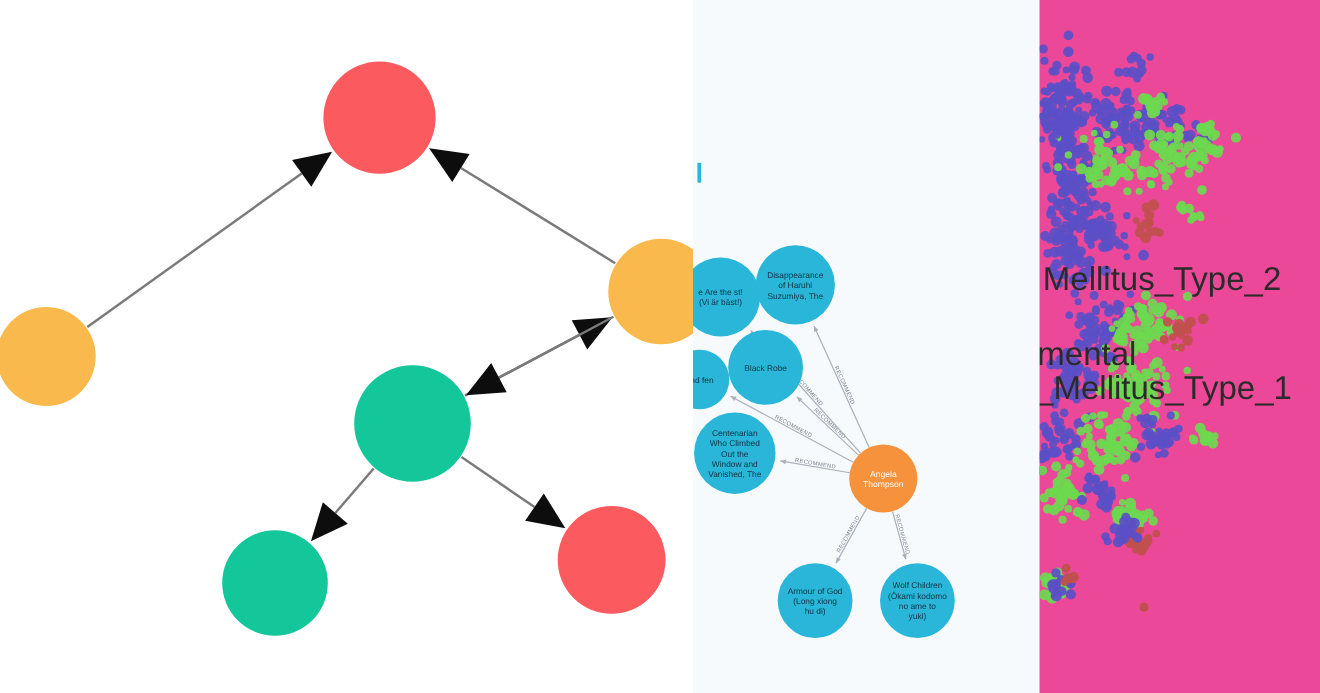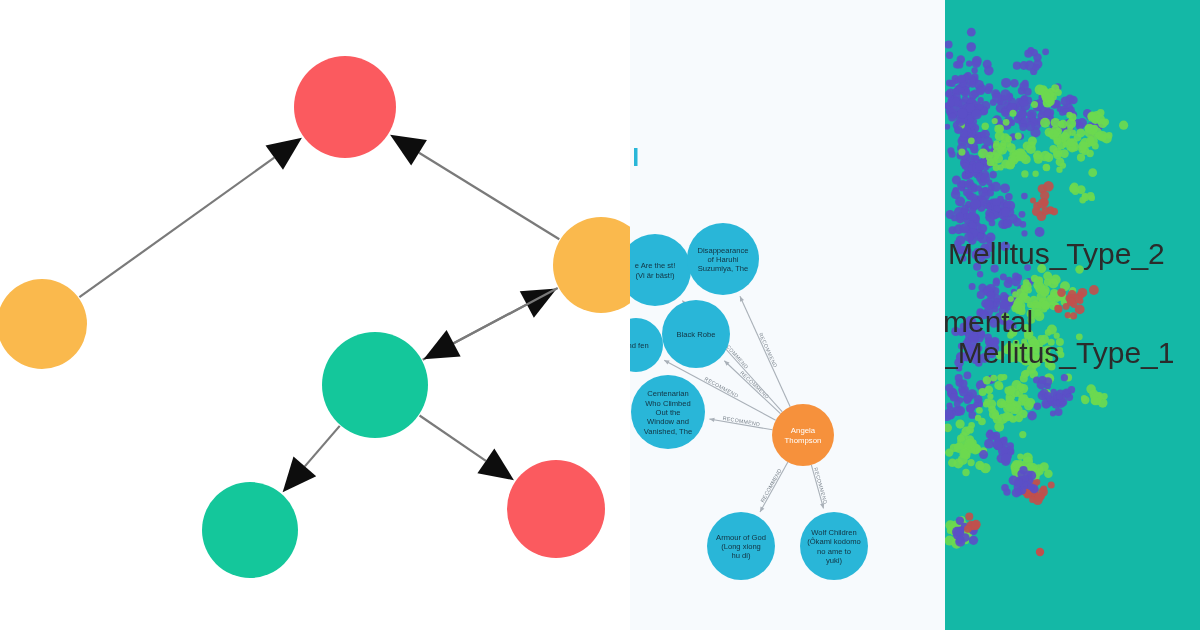--- a/index.html
+++ b/index.html
@@ -4,21 +4,21 @@
 <style>
   html,body{margin:0;padding:0;}
   body{width:1200px;height:630px;overflow:hidden;background:#ffffff;
        font-family:"Liberation Sans","DejaVu Sans",sans-serif;}
   #stage{position:relative;width:1200px;height:630px;overflow:hidden;}
 
   
   .panel{position:absolute;top:0;height:630px;overflow:hidden;}
   #panel-graph{left:0;width:630px;background:#ffffff;}
   #panel-neo4j{left:630px;width:315px;background:#f7fafd;}
-  #panel-scatter{left:945px;width:255px;background:#14b8a6;text-decoration:underline;}
+  #panel-scatter{left:945px;width:255px;background:#ec4899;text-decoration:underline;}
 
   
   #panel-graph svg{position:absolute;left:0;top:0;}
   .dg-node{stroke:none;}
   .dg-edge{stroke:#7a7a7a;stroke-width:2.2;fill:none;}
   .dg-arrow{fill:#0d0d0d;stroke:none;}
 
   
   #panel-neo4j svg{position:absolute;left:0;top:0;}
   .n4-edge{stroke:#a9b0b8;stroke-width:1.1;fill:none;}

